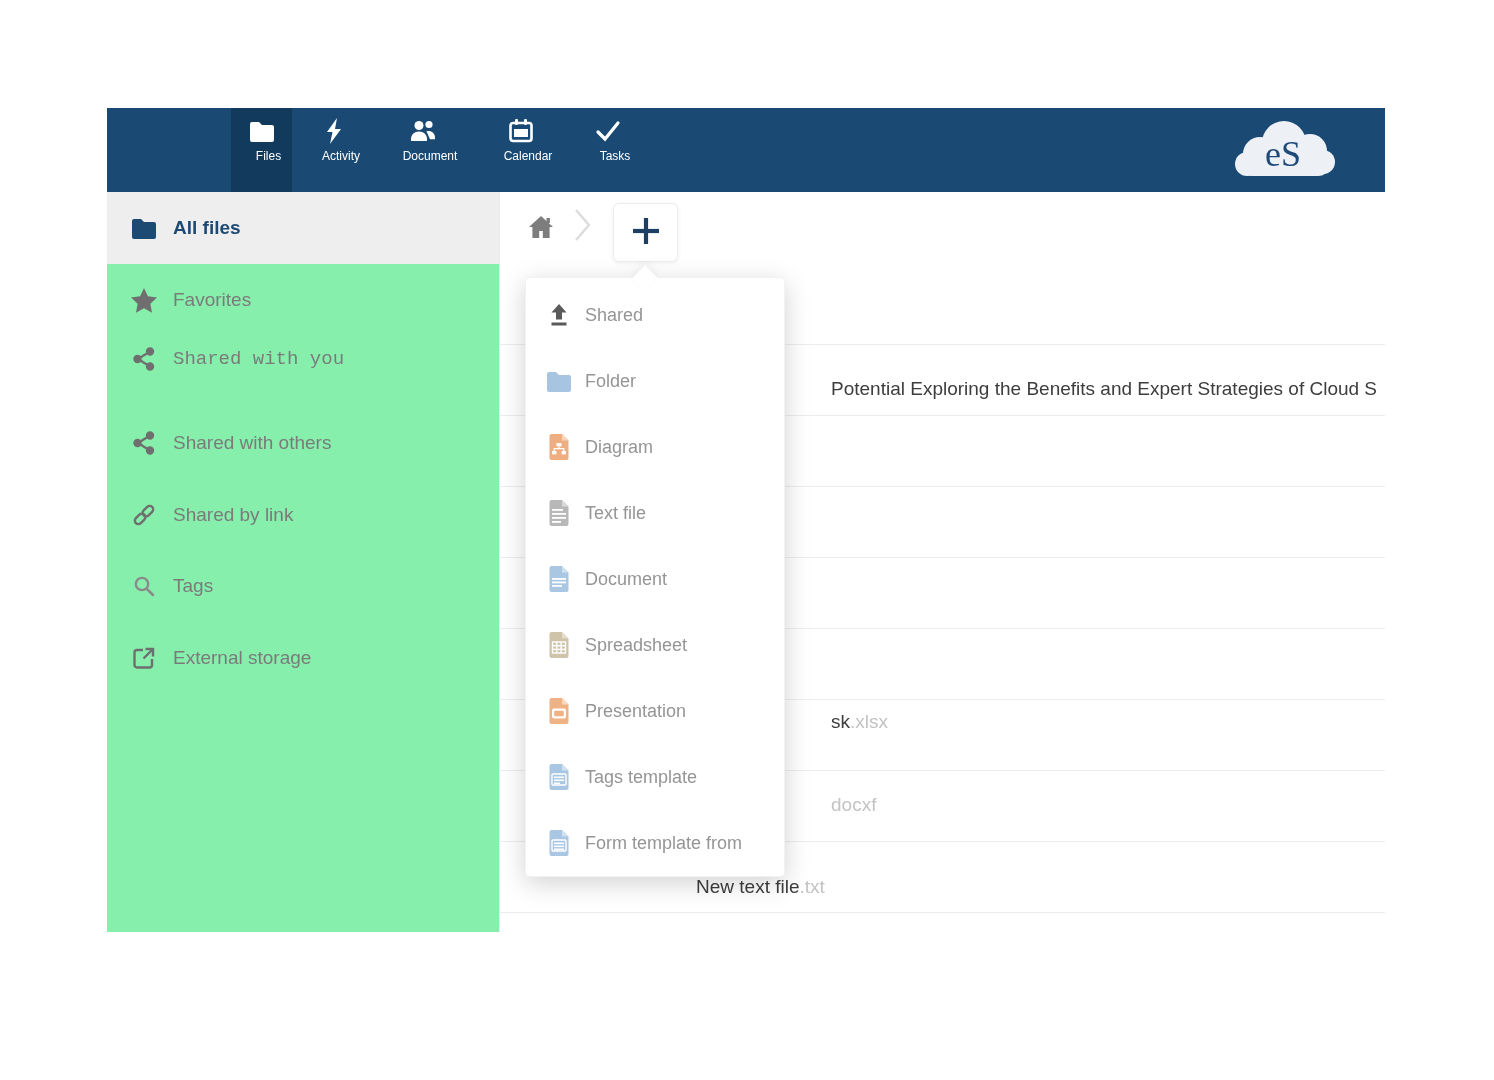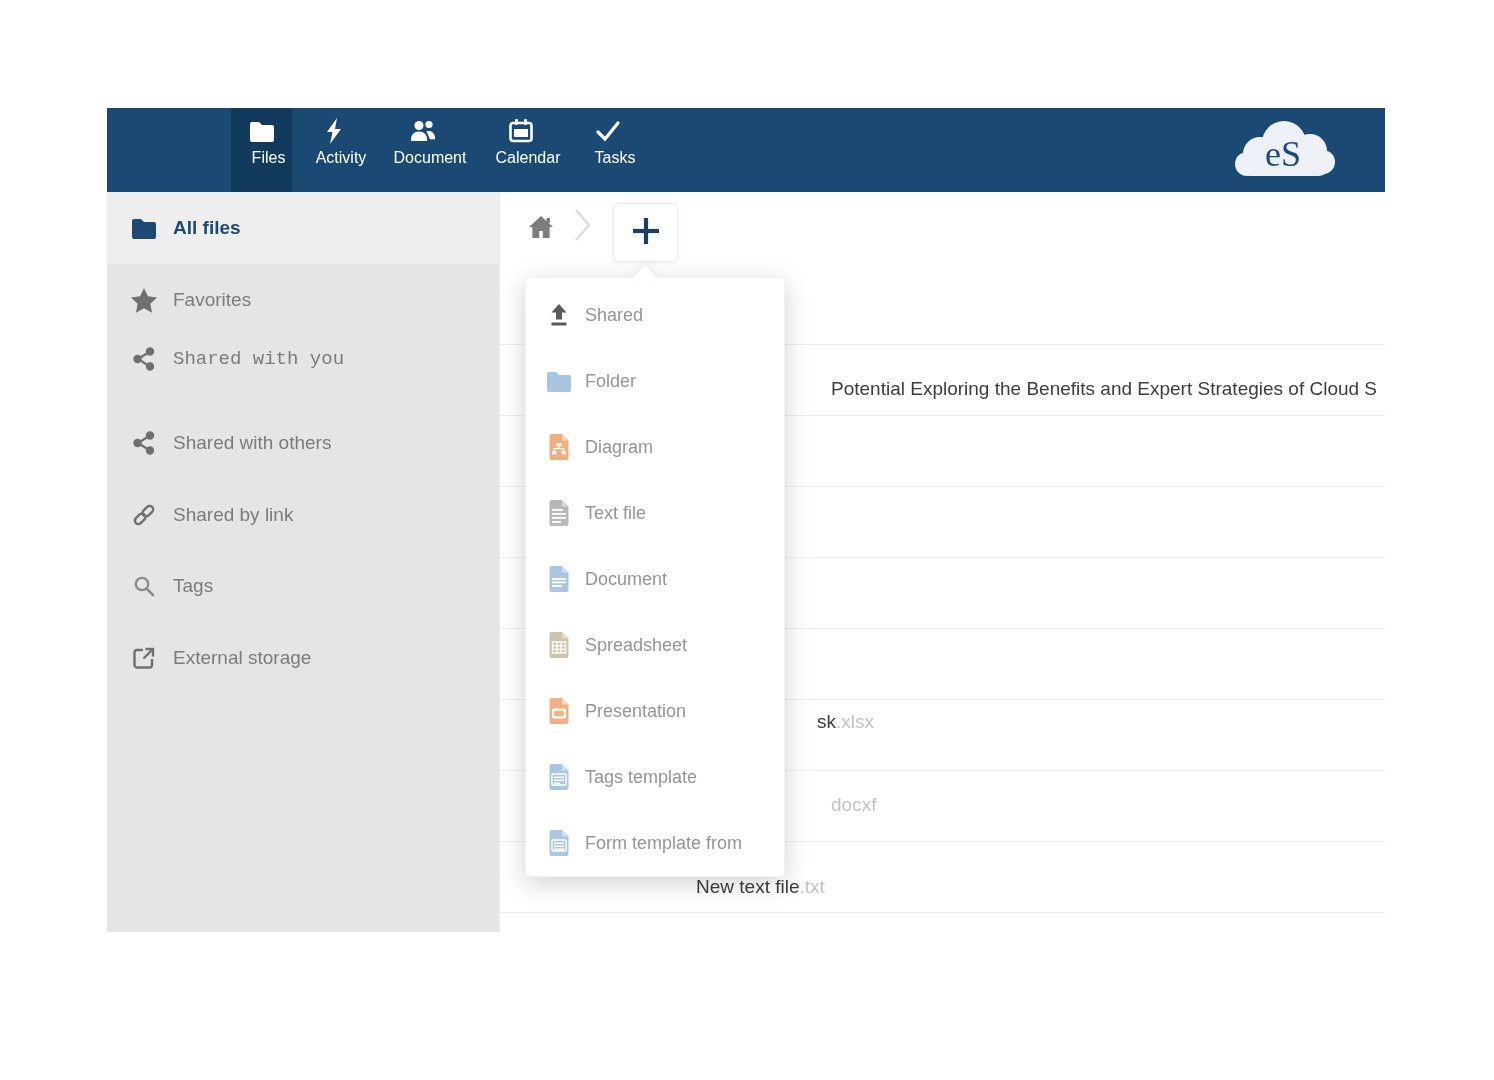--- a/index.html
+++ b/index.html
@@ -3,26 +3,26 @@
 <meta charset="utf-8">
 <style>
   html,body{margin:0;padding:0;background:#ffffff;font-family:"Liberation Sans",sans-serif;}
   .canvas{position:relative;width:1494px;height:1080px;background:#ffffff;overflow:hidden;}
   .app{position:absolute;left:107px;top:108px;width:1278px;height:824px;background:#ffffff;}
 
   
   .topbar{position:absolute;left:0;top:0;width:1278px;height:84px;background:#1a4a73;}
   .tab{position:absolute;top:0;height:84px;display:flex;flex-direction:column;align-items:center;cursor:pointer;}
   .tab .ticon{margin-top:9px;height:28px;display:flex;align-items:center;justify-content:center;}
-  .tab .tlabel{margin-top:4px;font-size:16px;color:#ffffff;white-space:nowrap;padding-left:14px;}
+  .tab .tlabel{margin-top:4px;font-size:12px;color:#ffffff;white-space:nowrap;padding-left:14px;}
   .tab.active{background:#123a5c;}
   .logo{position:absolute;left:1119px;top:6px;width:116px;height:72px;}
 
   
-  .sidebar{position:absolute;left:0;top:84px;width:392px;height:740px;background:#e5e5e5;border-right:1px solid #ececec;text-align:right;}
+  .sidebar{position:absolute;left:0;top:84px;width:392px;height:740px;background:#86efac;border-right:1px solid #ececec;text-align:right;}
   .side-item{position:absolute;left:0;width:392px;height:72px;display:flex;align-items:center;cursor:pointer;}
   .side-item .sicon{width:28px;margin-left:23px;display:flex;align-items:center;justify-content:center;}
   .side-item .slabel{margin-left:15px;font-size:19px;color:#7b7b7b;white-space:nowrap;}
   .side-item.active{background:#eeeeee;}
   .side-item.active .slabel{color:#1d4a73;font-weight:bold;}
 
   
   .main{position:absolute;left:393px;top:84px;width:885px;height:740px;overflow:hidden;background:#ffffff;}
   .crumb-home{position:absolute;left:26px;top:21px;cursor:pointer;}
   .crumb-sep{position:absolute;left:72px;top:14px;}
@@ -228,21 +228,21 @@
       <div class="row-line" style="top:365px;"></div>
       <div class="row-line" style="top:436px;"></div>
       <div class="row-line" style="top:507px;"></div>
       <div class="row-line" style="top:578px;"></div>
       <div class="row-line" style="top:649px;"></div>
       <div class="row-line" style="top:720px;"></div>
 
       <div class="file-frag" style="left:285px;top:184px;width:600px;">
         <span class="fname">Potential Exploring the Benefits and Expert Strategies of Cloud S</span><span class="fext"></span>
       </div>
-      <div class="file-frag" style="left:271px;top:517px;width:600px;">
+      <div class="file-frag" style="left:285px;top:517px;width:600px;">
         <span class="fname">sk</span><span class="fext">.xlsx</span>
       </div>
       <div class="file-frag" style="left:285px;top:600px;width:600px;">
         <span class="fname"></span><span class="fext">docxf</span>
       </div>
       <div class="file-frag" style="left:150px;top:682px;width:700px;">
         <span class="fname">New text file</span><span class="fext">.txt</span>
       </div>
 
       <div class="dropdown">

